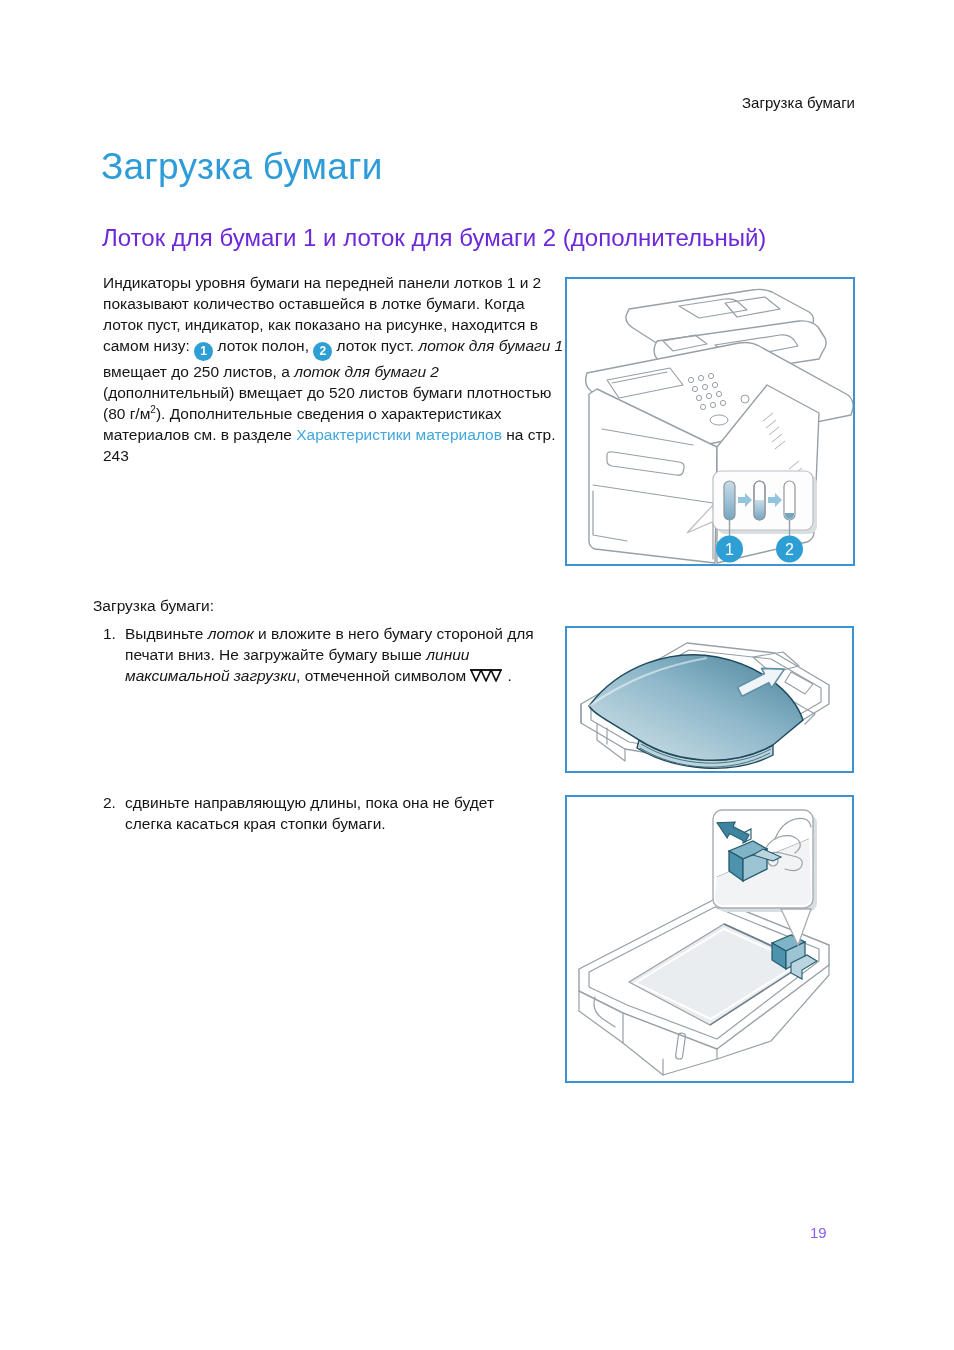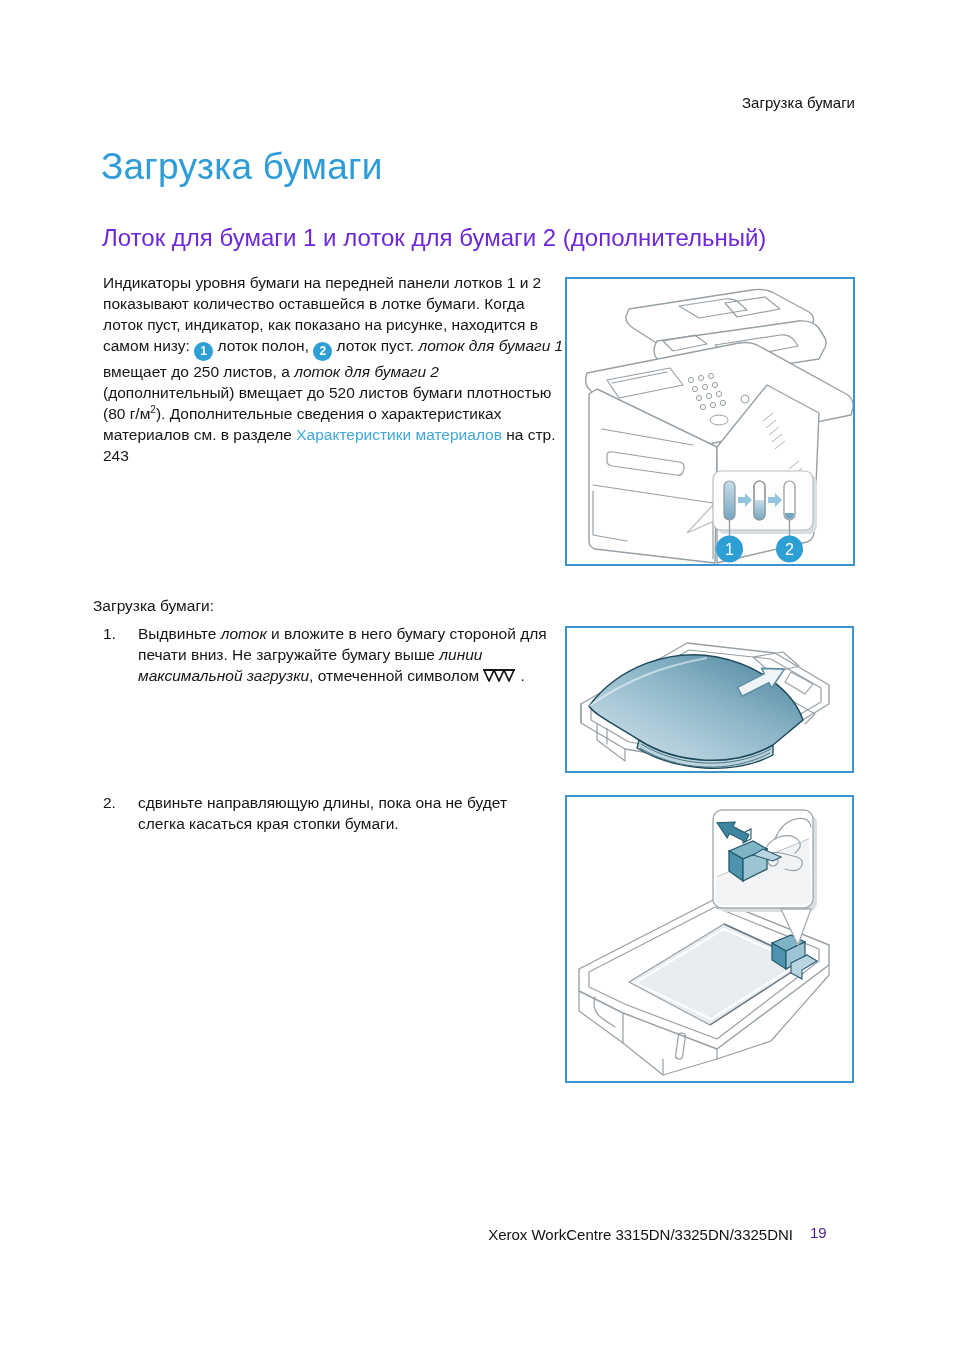--- a/index.html
+++ b/index.html
@@ -33,38 +33,38 @@
     vertical-align:-4px; line-height:1;
   }
   .link { color:#41a7dc; cursor:pointer; }
   sup { font-size:10px; vertical-align:super; line-height:0; }
   .loading-label {
     position:absolute; left:93px; top:597px;
     font-size:15.5px; color:#151515;
   }
   .step { position:absolute; font-size:15.5px; line-height:21px; color:#151515; }
   .step .step-num { position:absolute; left:0; top:0; }
-  .step .step-text { display:block; margin-left:35px; width:420px; }
+  .step .step-text { display:block; margin-left:22px; width:420px; }
   .step1 { left:103px; top:623px; }
   .step2 { left:103px; top:792px; }
   .max-fill-icon { display:inline-block; vertical-align:-2px; margin-left:3px; }
   .figure {
     position:absolute; border:2px solid #3b94d1; background:#fff;
   }
   .fig1 { left:565px; top:277px; width:290px; height:289px; }
   .fig2 { left:565px; top:626px; width:289px; height:147px; }
   .fig3 { left:565px; top:795px; width:289px; height:288px; }
   .figure svg { display:block; width:100%; height:100%; }
   .footer {
     position:absolute; top:1224px; left:0; width:793px;
     text-align:right; font-size:15px; line-height:21px; color:#111;
   }
   .footer-page-num {
     position:absolute; top:1224px; left:810px;
-    font-size:15px; color:#4c1d95;
+    font-size:15px; color:#8b5cf6;
   }
   .lineart { stroke:#97a0a6; fill:#ffffff; stroke-width:1.4; stroke-linejoin:round; stroke-linecap:round; }
   .lineart-nofill { stroke:#97a0a6; fill:none; stroke-width:1.2; stroke-linejoin:round; stroke-linecap:round; }
   .hatch { stroke:#aab2b8; stroke-width:1; }
 </style>
 </head>
 <body>
 
 <div class="running-header">Загрузка бумаги</div>
 
@@ -252,15 +252,14 @@
     <path d="M176,46 L184,42 L184,32 L176,36 Z" fill="#e8f0f3" stroke="#24586b" stroke-width="1.1"></path>
     <path d="M186,58 L206,64 L214,60 L196,52 Z" fill="#bad5df" stroke="#24586b" stroke-width="1.1"></path>
 
     <g transform="translate(166,34) rotate(207)">
       <path d="M-16,-4 L2,-4 L2,-9 L18,0 L2,9 L2,4 L-16,4 Z" fill="#3d84a0" stroke="#24586b" stroke-width="1"></path>
     </g>
   </svg>
 </div>
 
 <div class="footer">
-  <div>Xerox WorkCentre 3315DN/3325DN/3325DNI</div>
 </div>
 <div class="footer-page-num">19</div>
 
 </body></html>

